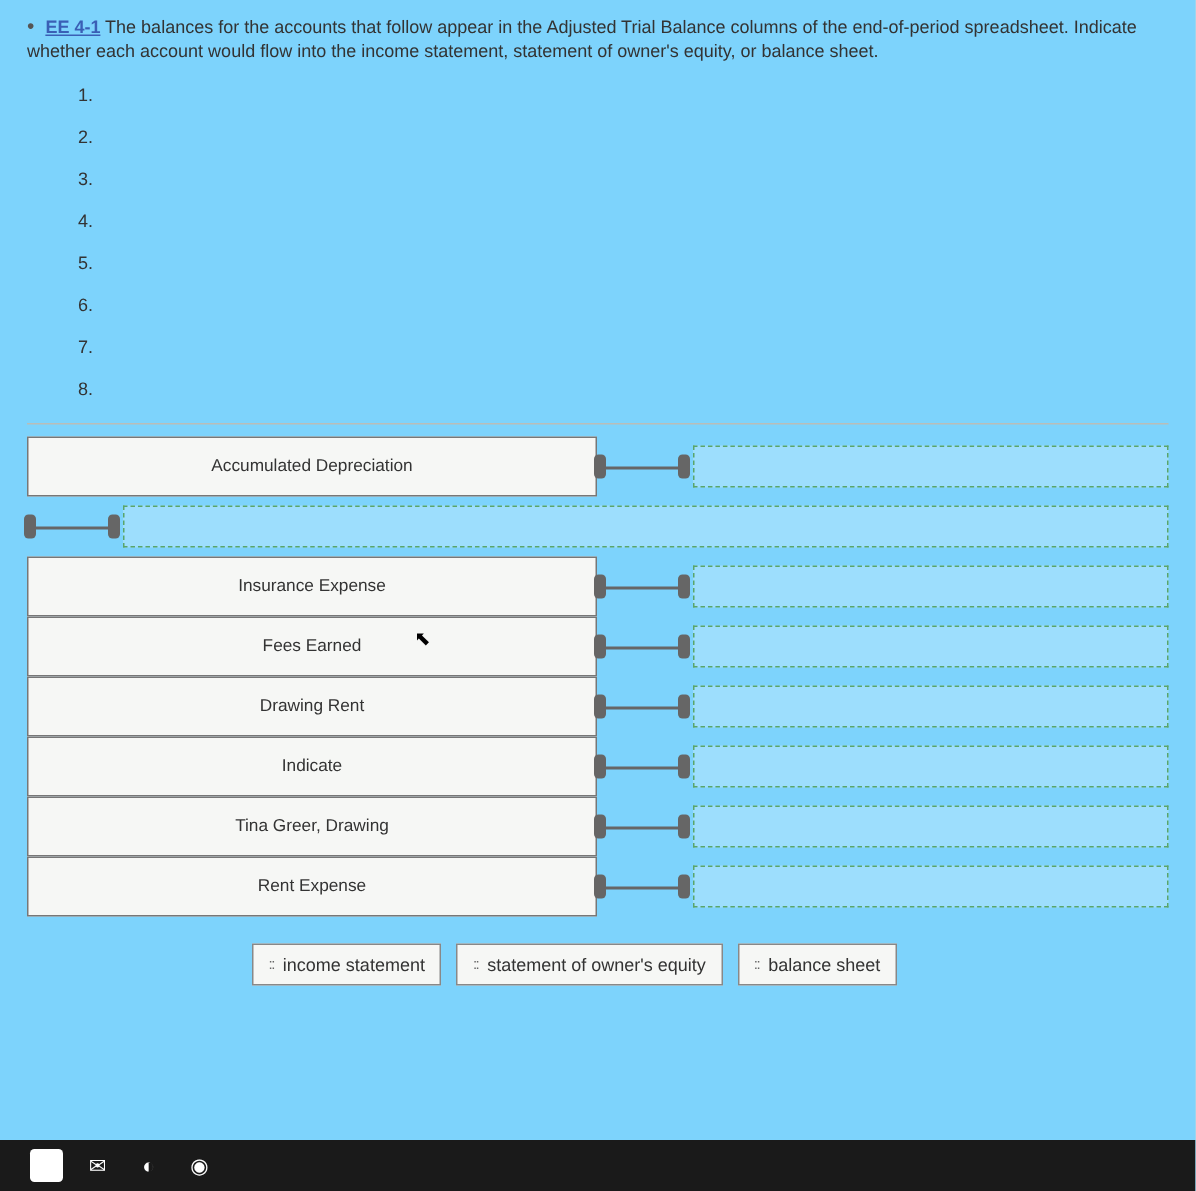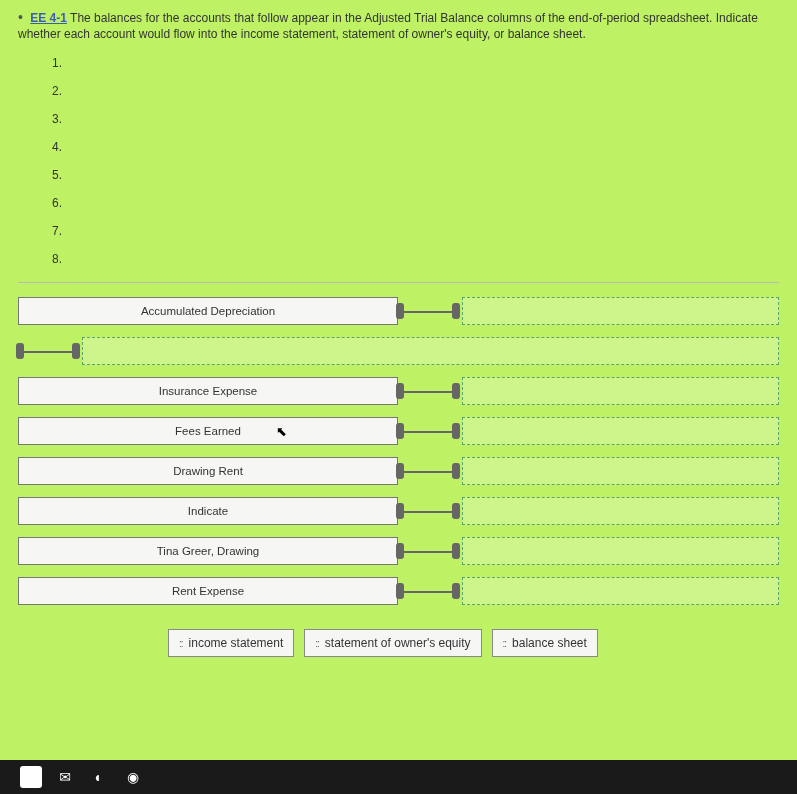--- a/index.html
+++ b/index.html
@@ -4,21 +4,21 @@
 <style>
   * { box-sizing: border-box; margin: 0; padding: 0; }
   html, body { width: 797px; height: 794px; overflow: hidden; }
   body {
     font-family: Arial, Helvetica, sans-serif;
     font-size: 12px;
     color: #222;
     background: #d8dad6;
   }
   .page {
-    background: #bef264;
+    background: #7dd3fc;
     width: 100%;
     height: 100%;
     padding: 10px 18px 0 18px;
     position: relative;
   }
   .question {
     padding-bottom: 8px;
   }
   .question .bullet {
     display: inline-block;
@@ -53,21 +53,21 @@
     border-top: 1px solid #b9bdb8;
     padding-top: 8px;
   }
   .match-row {
     display: flex;
     align-items: center;
     height: 40px;
   }
   .source-box {
     width: 380px;
-    height: 28px;
+    height: 40px;
     border: 1px solid #777;
     background: #f6f7f5;
     display: flex;
     align-items: center;
     justify-content: center;
     font-size: 11.5px;
     color: #333;
     position: relative;
   }
   .connector {

